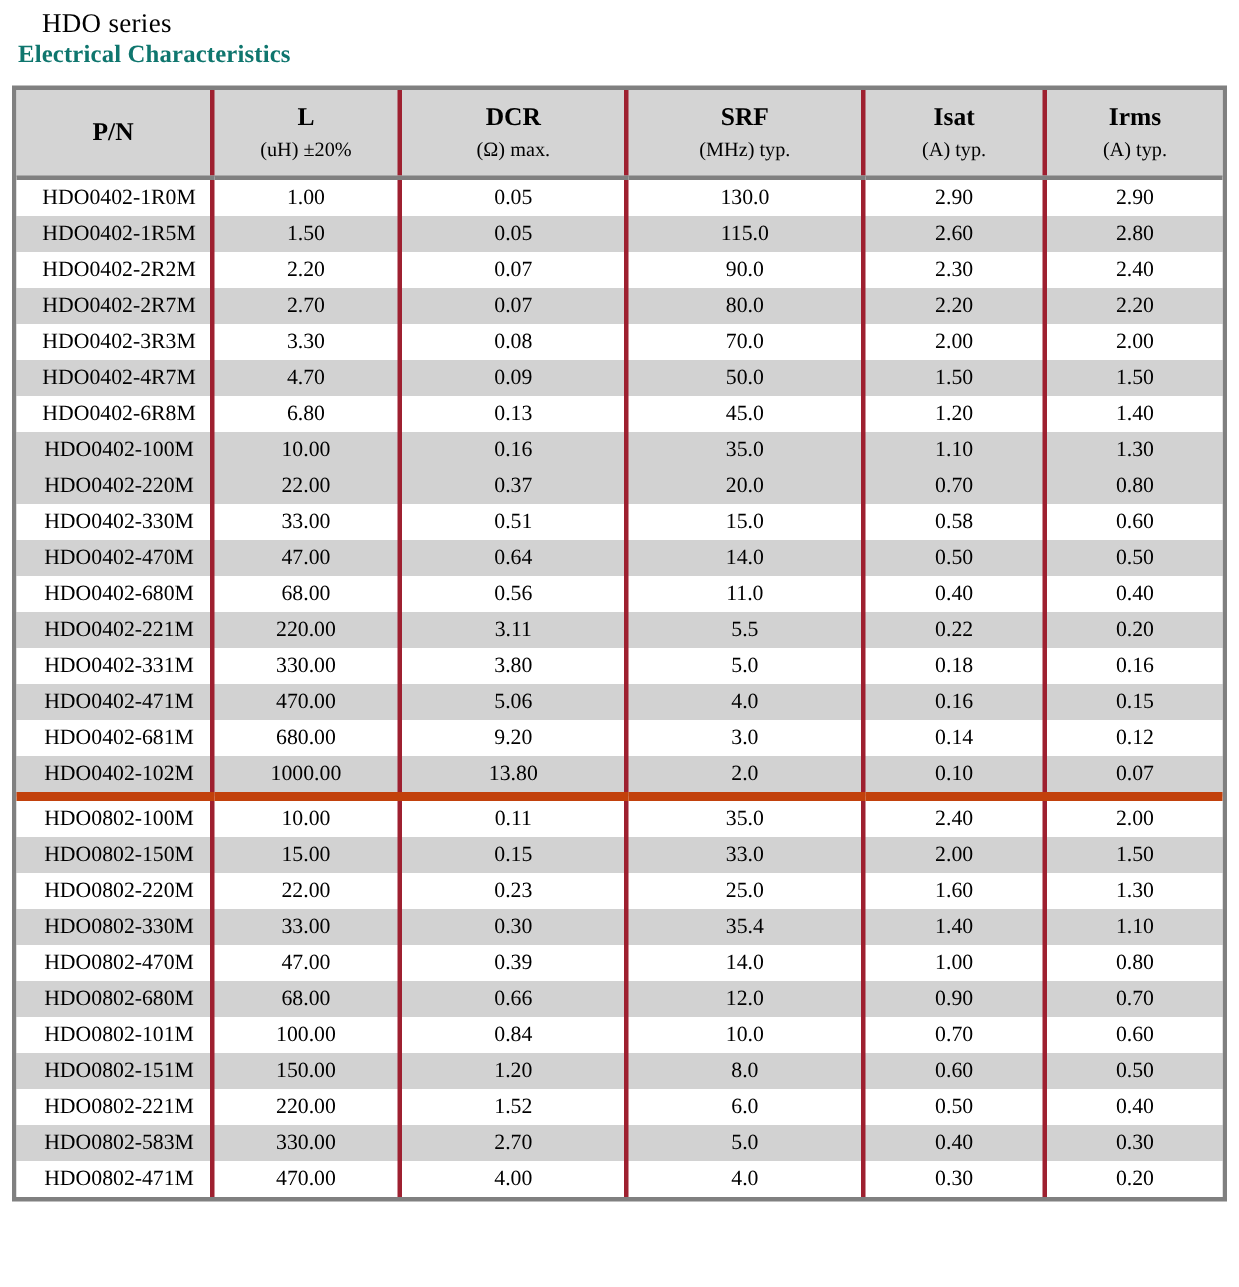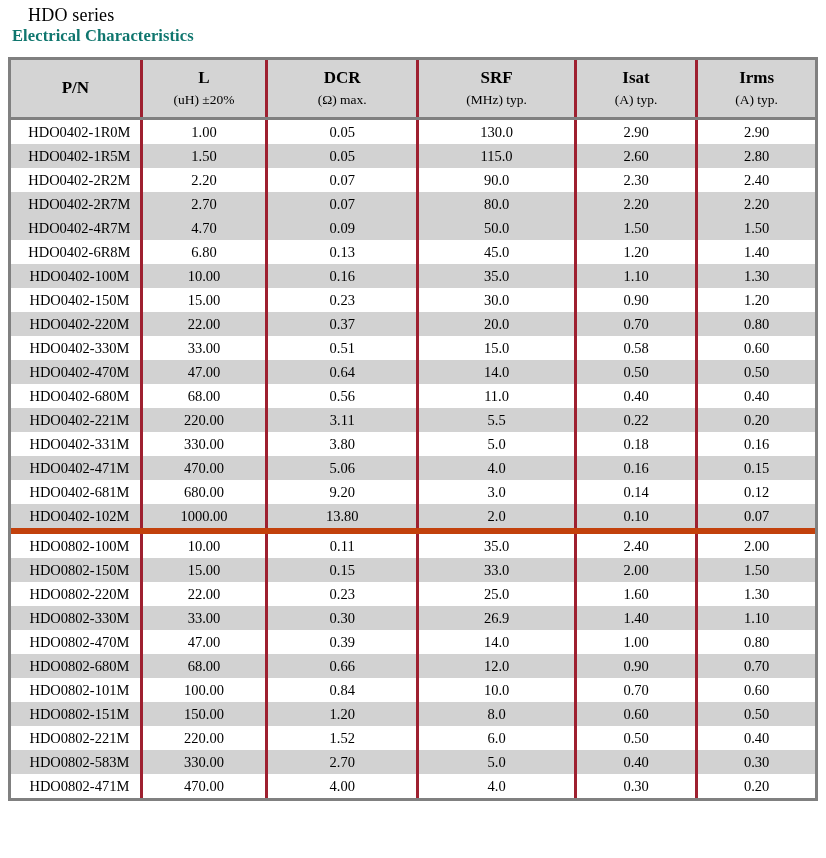--- a/index.html
+++ b/index.html
@@ -165,20 +165,28 @@
             <td class="divider">2.40</td>
           </tr>
           <tr class="even">
             <td class="pn">HDO0402-2R7M</td>
             <td class="divider">2.70</td>
             <td class="divider">0.07</td>
             <td class="divider">80.0</td>
             <td class="divider">2.20</td>
             <td class="divider">2.20</td>
           </tr>
+          <tr class="odd">
+            <td class="pn">HDO0402-3R3M</td>
+            <td class="divider">3.30</td>
+            <td class="divider">0.08</td>
+            <td class="divider">70.0</td>
+            <td class="divider">2.00</td>
+            <td class="divider">2.00</td>
+          </tr>
           <tr class="even">
             <td class="pn">HDO0402-4R7M</td>
             <td class="divider">4.70</td>
             <td class="divider">0.09</td>
             <td class="divider">50.0</td>
             <td class="divider">1.50</td>
             <td class="divider">1.50</td>
           </tr>
           <tr class="odd">
             <td class="pn">HDO0402-6R8M</td>
@@ -188,28 +196,20 @@
             <td class="divider">1.20</td>
             <td class="divider">1.40</td>
           </tr>
           <tr class="even">
             <td class="pn">HDO0402-100M</td>
             <td class="divider">10.00</td>
             <td class="divider">0.16</td>
             <td class="divider">35.0</td>
             <td class="divider">1.10</td>
             <td class="divider">1.30</td>
-          </tr>
-          <tr class="odd">
-            <td class="pn">HDO0402-150M</td>
-            <td class="divider">15.00</td>
-            <td class="divider">0.23</td>
-            <td class="divider">30.0</td>
-            <td class="divider">0.90</td>
-            <td class="divider">1.20</td>
           </tr>
           <tr class="even">
             <td class="pn">HDO0402-220M</td>
             <td class="divider">22.00</td>
             <td class="divider">0.37</td>
             <td class="divider">20.0</td>
             <td class="divider">0.70</td>
             <td class="divider">0.80</td>
           </tr>
           <tr class="odd">
@@ -297,21 +297,21 @@
             <td class="divider">22.00</td>
             <td class="divider">0.23</td>
             <td class="divider">25.0</td>
             <td class="divider">1.60</td>
             <td class="divider">1.30</td>
           </tr>
           <tr class="even">
             <td class="pn">HDO0802-330M</td>
             <td class="divider">33.00</td>
             <td class="divider">0.30</td>
-            <td class="divider">26.9</td>
+            <td class="divider">35.4</td>
             <td class="divider">1.40</td>
             <td class="divider">1.10</td>
           </tr>
           <tr class="odd">
             <td class="pn">HDO0802-470M</td>
             <td class="divider">47.00</td>
             <td class="divider">0.39</td>
             <td class="divider">14.0</td>
             <td class="divider">1.00</td>
             <td class="divider">0.80</td>

